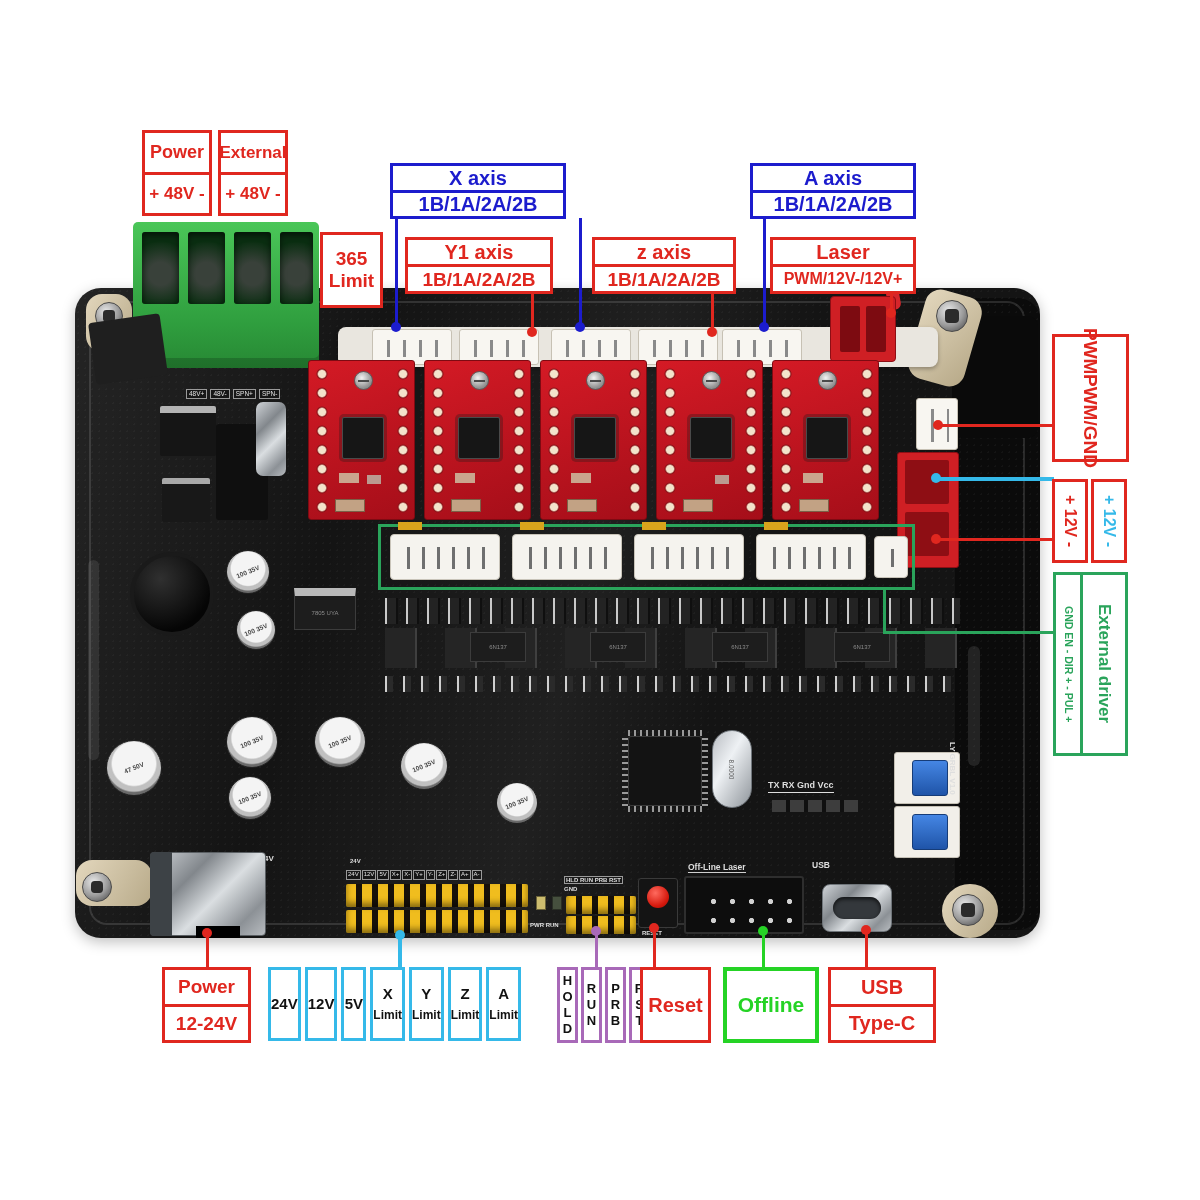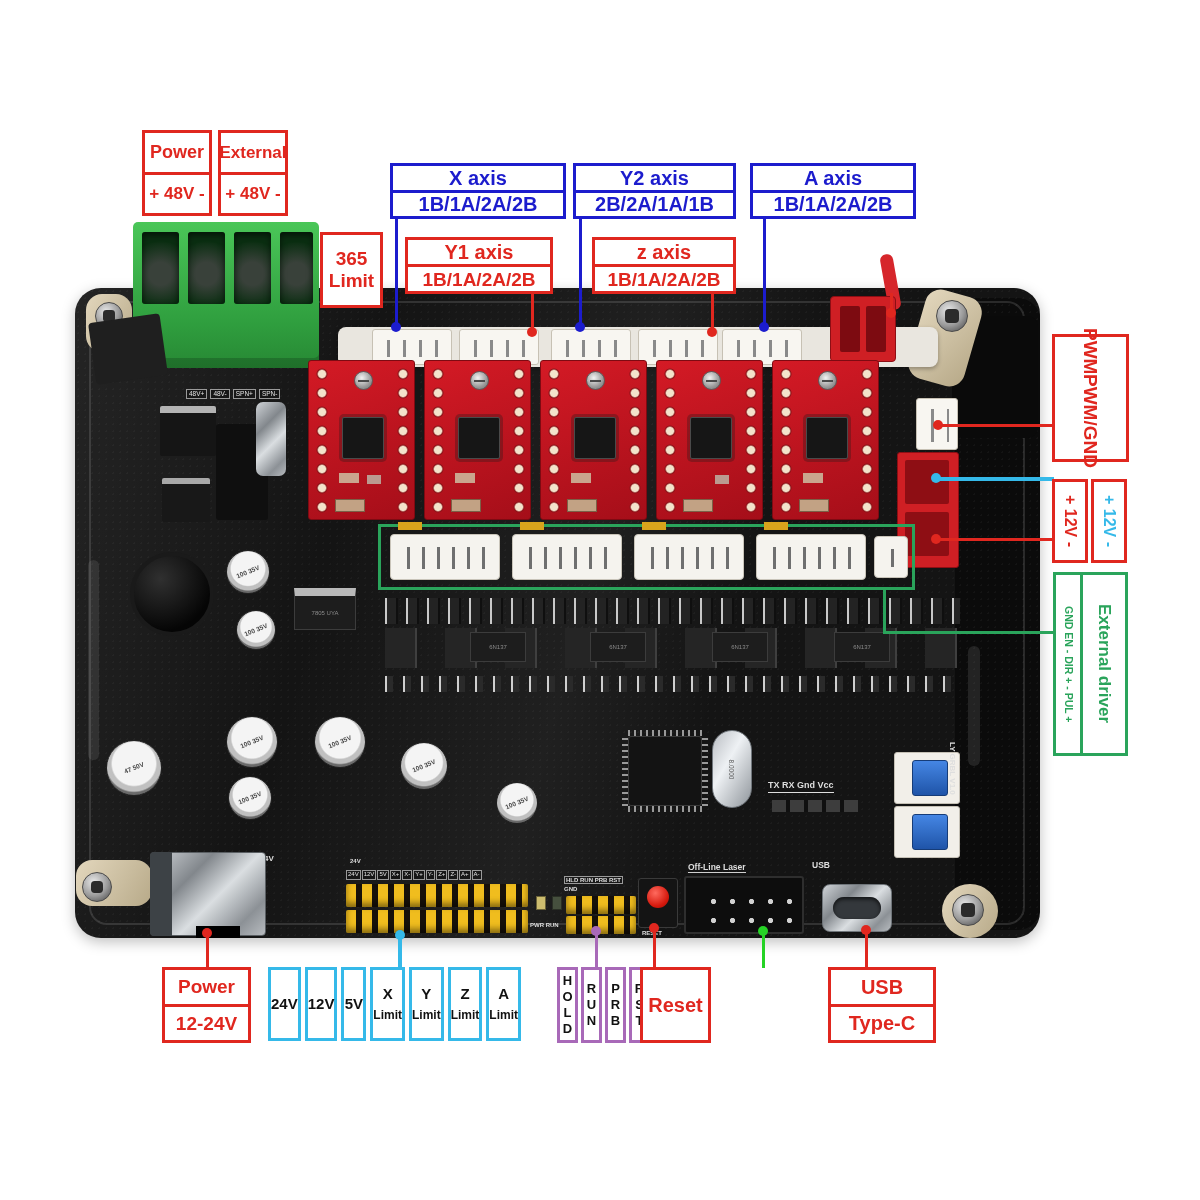--- a/index.html
+++ b/index.html
@@ -317,35 +317,35 @@
   <div class="abs co co1 red" style="left:320px;top:232px;width:63px;height:76px;font-size:19px;">
     <div>
       <div>365</div>
       <div>Limit</div>
     </div>
   </div>
   <div class="abs co co2 blue" style="left:390px;top:163px;width:176px;height:56px;font-size:20px;">
     <div>X axis</div>
     <div>1B/1A/2A/2B</div>
   </div>
-  <div class="abs co co2 blue" style="left:573px;top:163px;width:163px;height:56px;font-size:20px;">
-    <div>Y2 axis</div>
-    <div>2B/2A/1A/1B</div>
-  </div>
   <div class="abs co co2 blue" style="left:750px;top:163px;width:166px;height:56px;font-size:20px;">
     <div>A axis</div>
     <div>1B/1A/2A/2B</div>
   </div>
   <div class="abs co co2 red" style="left:405px;top:237px;width:148px;height:57px;font-size:20px;">
     <div>Y1 axis</div>
     <div style="font-size:19px;">1B/1A/2A/2B</div>
   </div>
   <div class="abs co co2 red" style="left:592px;top:237px;width:144px;height:57px;font-size:20px;">
     <div>z axis</div>
     <div style="font-size:19px;">1B/1A/2A/2B</div>
+  </div>
+  <div class="abs co co2 red" style="left:770px;top:237px;width:146px;height:57px;font-size:20px;">
+    <div>Laser</div>
+    <div style="font-size:16px;">PWM/12V-/12V+</div>
   </div>
 
   <div class="abs co red" style="left:1052px;top:334px;width:77px;height:128px;border:3px solid;">
     <div class="vtext" style="width:100%;height:100%;font-size:19px;font-weight:bold;">
       <div>PWM</div>
       <div>PWM/GND</div>
     </div>
   </div>
   <div class="abs co red" style="left:1052px;top:479px;width:36px;height:84px;border:3px solid;">
     <div class="vtext" style="width:100%;height:100%;font-size:16px;font-weight:bold;">+ 12V -</div>
@@ -399,18 +399,21 @@
     <div class="holdcell" style="flex:1;">
         <span>PRB</span>
       </div>
     <div class="holdcell" style="flex:1;">
         <span>RST</span>
       </div>
   </div>
   <div class="abs co co1 red" style="left:640px;top:967px;width:71px;height:76px;font-size:20px;">
     <div>Reset</div>
   </div>
+  <div class="abs co co1 greenb" style="left:723px;top:967px;width:96px;height:76px;font-size:21px;border-width:4px;">
+    <div>Offline</div>
+  </div>
   <div class="abs co co2 red" style="left:828px;top:967px;width:108px;height:76px;font-size:20px;">
     <div>USB</div>
     <div>Type-C</div>
   </div>
 
 </div>
 
 </body></html>

